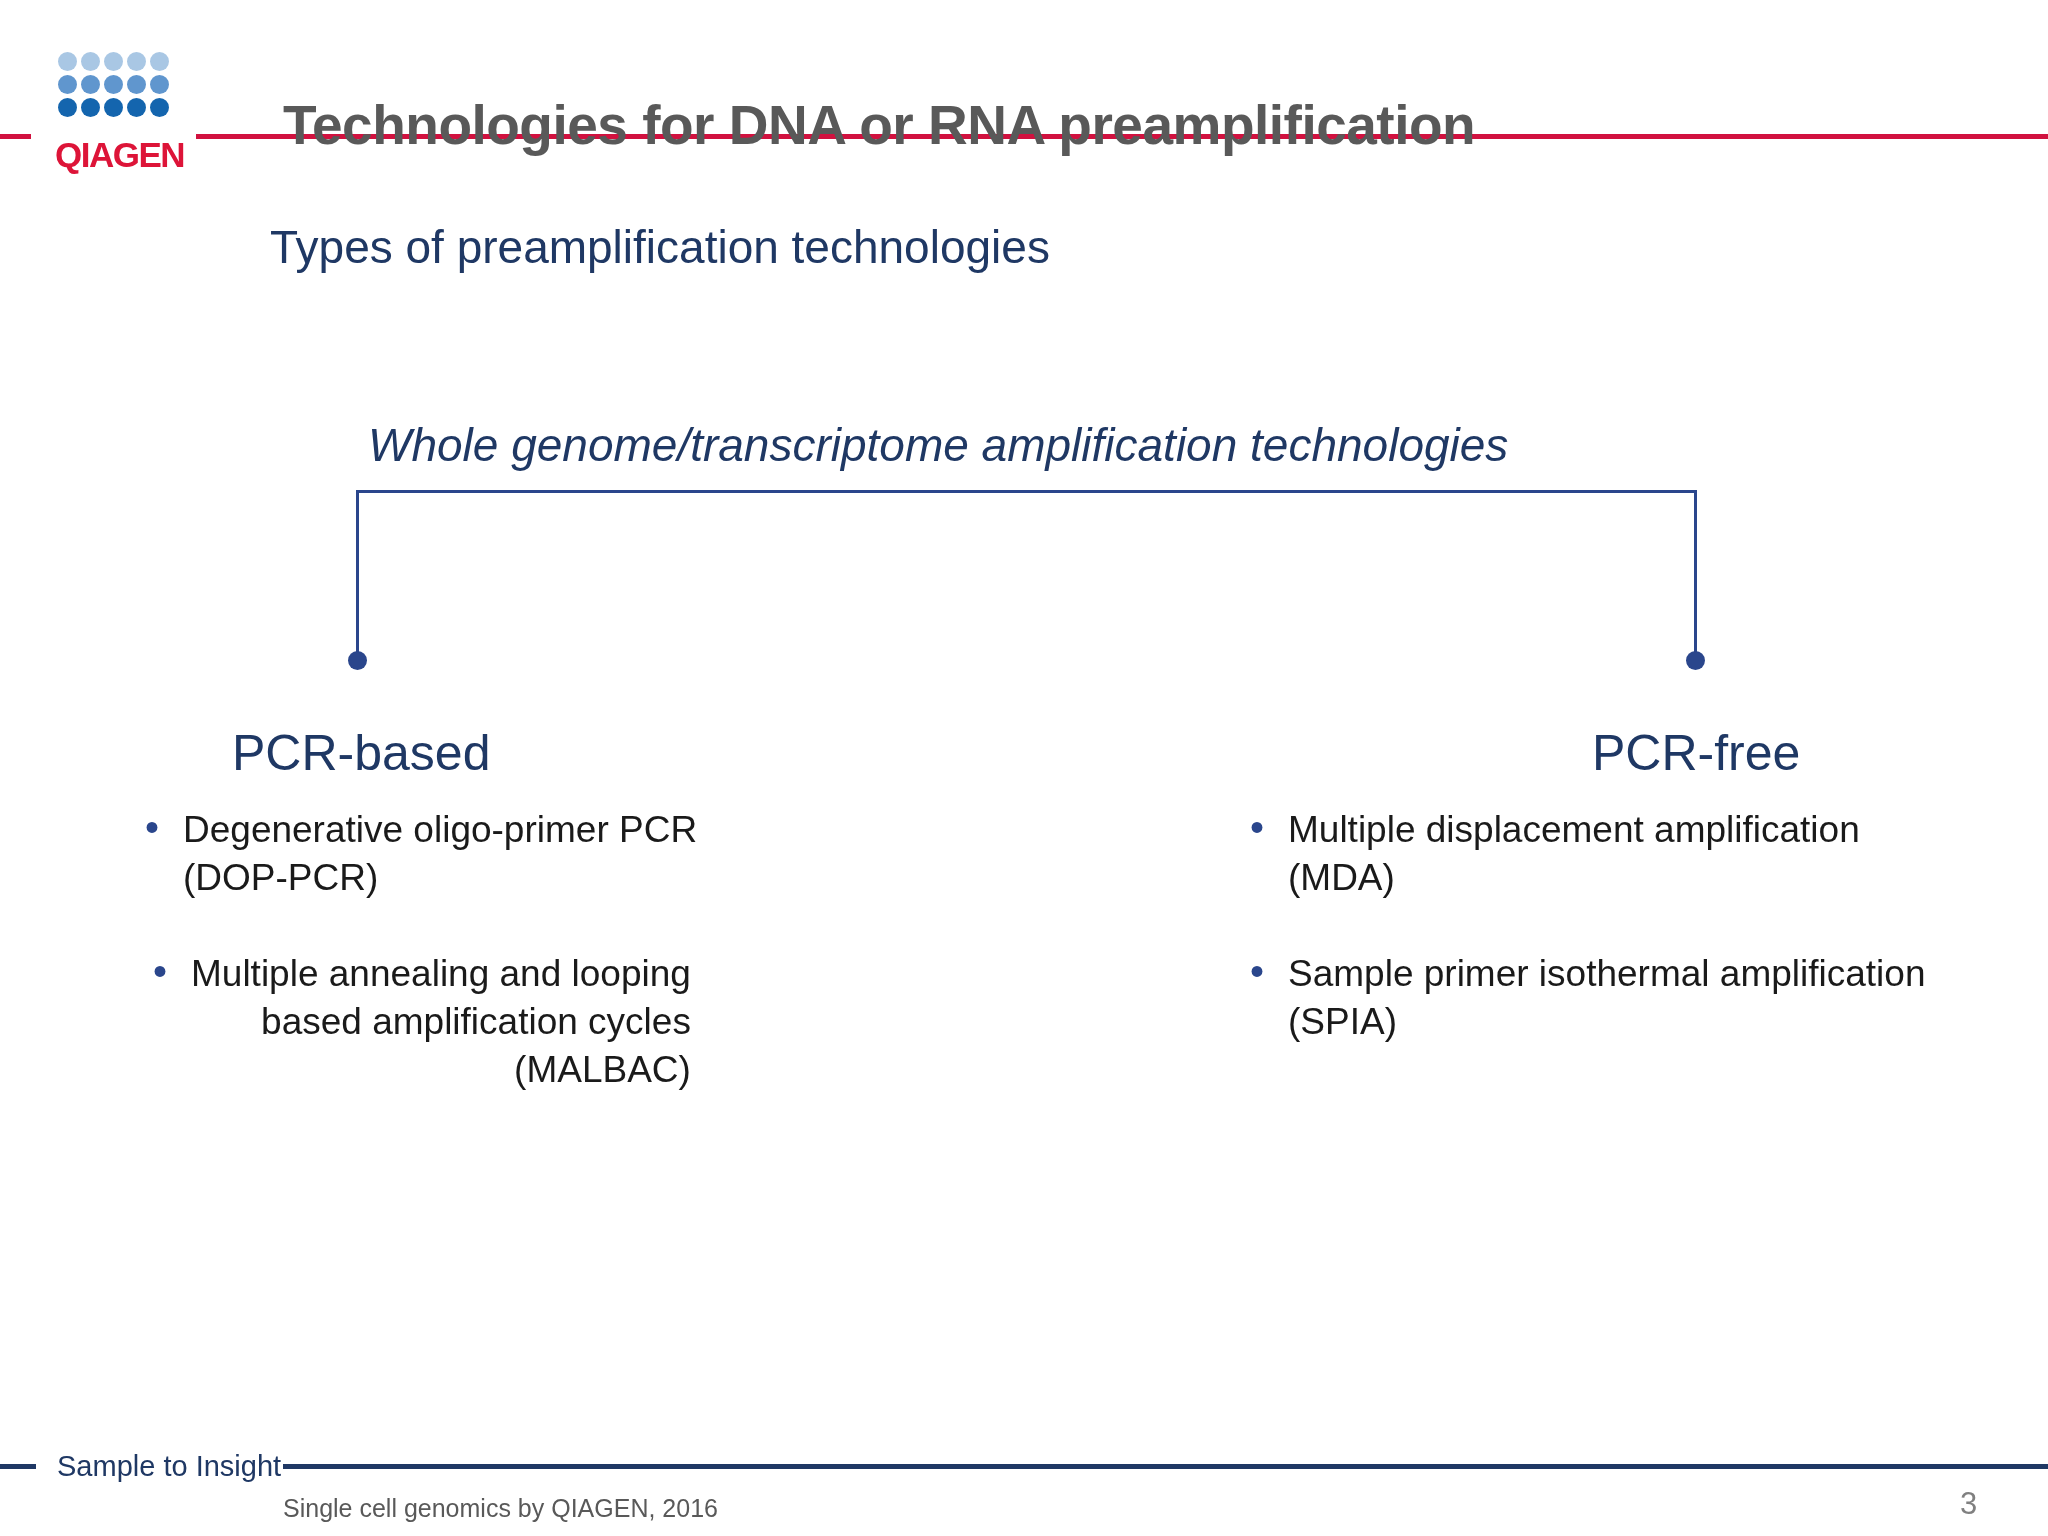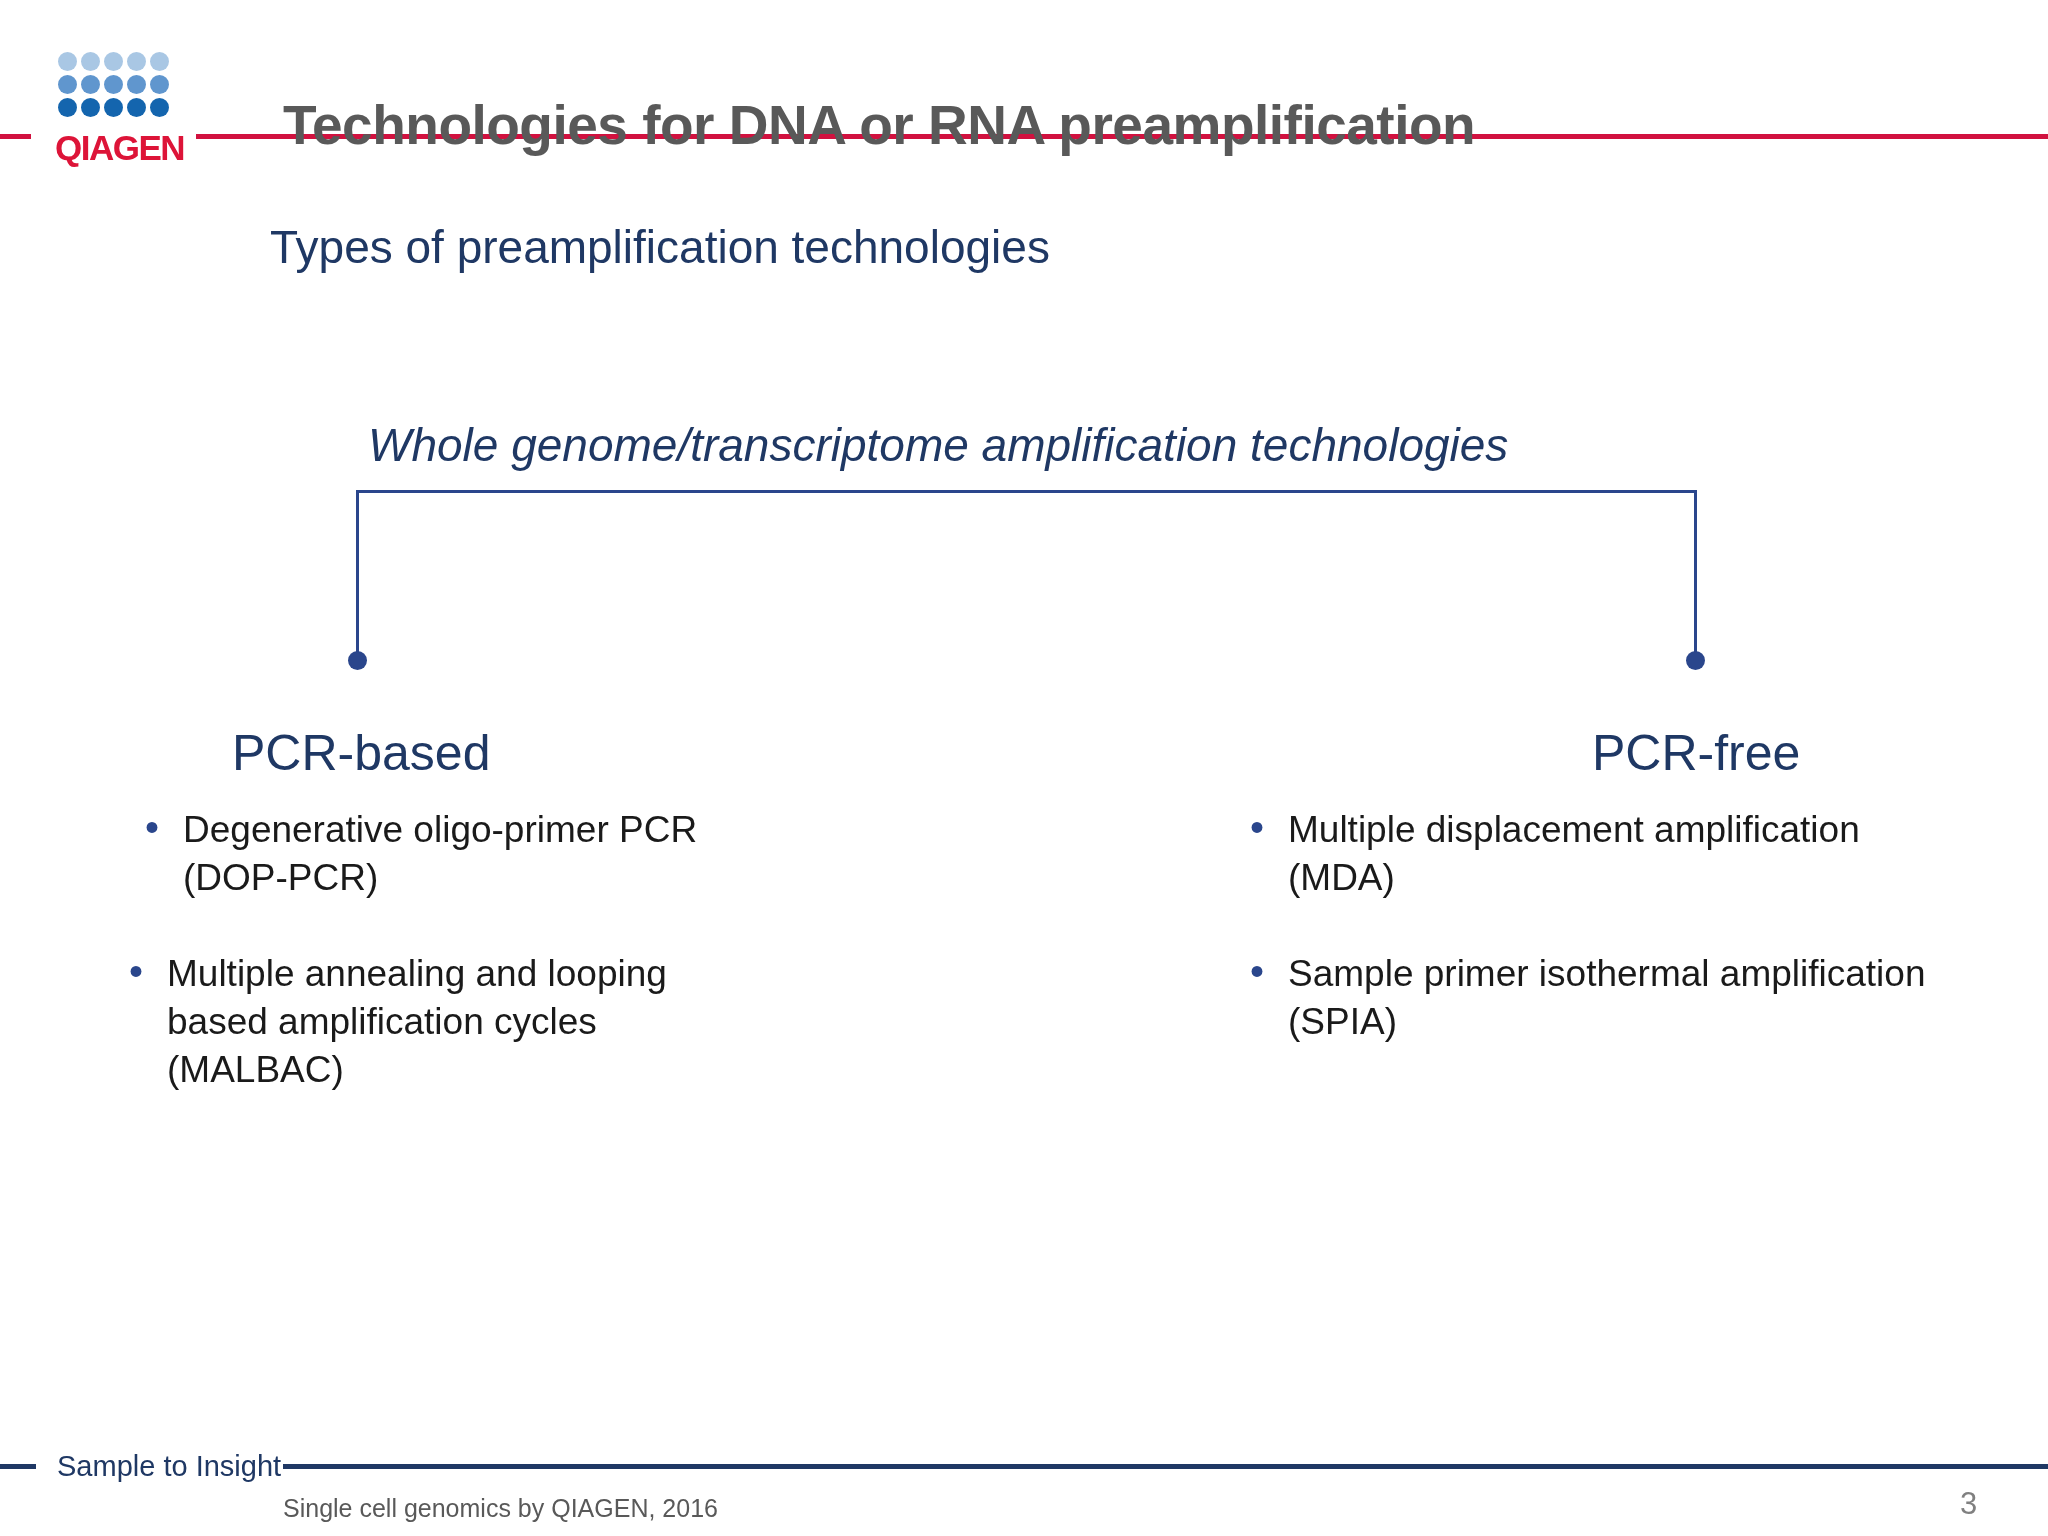--- a/index.html
+++ b/index.html
@@ -7,41 +7,41 @@
     position:relative; width:2048px; height:1536px; background:#ffffff;
     overflow:hidden; font-family:"Liberation Sans", sans-serif;
   }
   
   .logo { position:absolute; left:55px; top:52px; width:130px; }
   .dot-grid { display:grid; grid-template-columns:repeat(5,19px); grid-auto-rows:19px; gap:4px; width:111px; margin-left:3px; }
   .dot { border-radius:50%; width:19px; height:19px; }
   .dot.r1 { background:var(--dot-row1); }
   .dot.r2 { background:var(--dot-row2); }
   .dot.r3 { background:var(--dot-row3); }
-  .brand { margin-top:11px; font-size:35px; font-weight:bold; letter-spacing:-1.5px; color:var(--logo-red); }
+  .brand { margin-top:18px; font-size:35px; font-weight:bold; letter-spacing:-1.5px; color:var(--logo-red); }
   .red-dash { position:absolute; left:0; top:134px; width:31px; height:5px; background:var(--accent-red); }
   .red-rule { position:absolute; left:196px; top:134px; right:0; height:5px; background:var(--accent-red); }
   .title { position:absolute; left:283px; top:56px; font-size:55px; letter-spacing:-0.5px; color:var(--title-gray); white-space:nowrap;text-align:right; }
   
   .subtitle { position:absolute; left:270px; top:220px; font-size:46px; color:var(--navy-text); white-space:nowrap; }
   .root-label { position:absolute; left:368px; top:418px; font-size:46px; color:var(--navy-text); white-space:nowrap;font-style:italic; }
   
   .br-h { position:absolute; left:356px; top:490px; width:1341px; height:3px; background:var(--line-navy); }
   .br-v { position:absolute; top:490px; width:3px; height:163px; background:var(--line-navy); }
   .br-v.left { left:356px; } .br-v.right { left:1694px; }
   .br-dot { position:absolute; top:651px; width:19px; height:19px; border-radius:50%; background:var(--line-navy); }
   .br-dot.left { left:348px; } .br-dot.right { left:1686px; }
   
   .branch-heading { position:absolute; top:724px; font-size:50px; color:var(--navy-text); white-space:nowrap; }
   .branch-heading.left { left:232px; }
   .branch-heading.right { left:1592px; }
   .bullet-item { position:absolute; color:var(--body-black); font-size:37px; line-height:48px; white-space:pre-line;margin-left:20px; }
   .bullet-item::before { content:"\2022"; position:absolute; left:-38px; top:-3px; color:var(--line-navy); font-size:40px; }
   .bi-l1 { left:163px; top:806px; }
-  .bi-l2 { left:147px; top:950px; }
+  .bi-l2 { left:171px; top:950px;text-align:right; }
   .bi-r1 { left:1268px; top:806px; }
   .bi-r2 { left:1268px; top:950px; }
   
   .footer-dash { position:absolute; left:0; top:1464px; width:36px; height:5px; background:var(--navy-text); }
   .footer-line { position:absolute; left:283px; top:1464px; right:0; height:5px; background:var(--navy-text); }
   .tagline { position:absolute; left:57px; top:1450px; font-size:29px; color:var(--navy-text); white-space:nowrap; }
   .credit { position:absolute; left:283px; top:1494px; font-size:25px; color:var(--footer-gray); white-space:nowrap; }
   .page-num { position:absolute; left:1960px; top:1486px; font-size:31px; color:var(--page-gray); }
 </style>
 </head>

